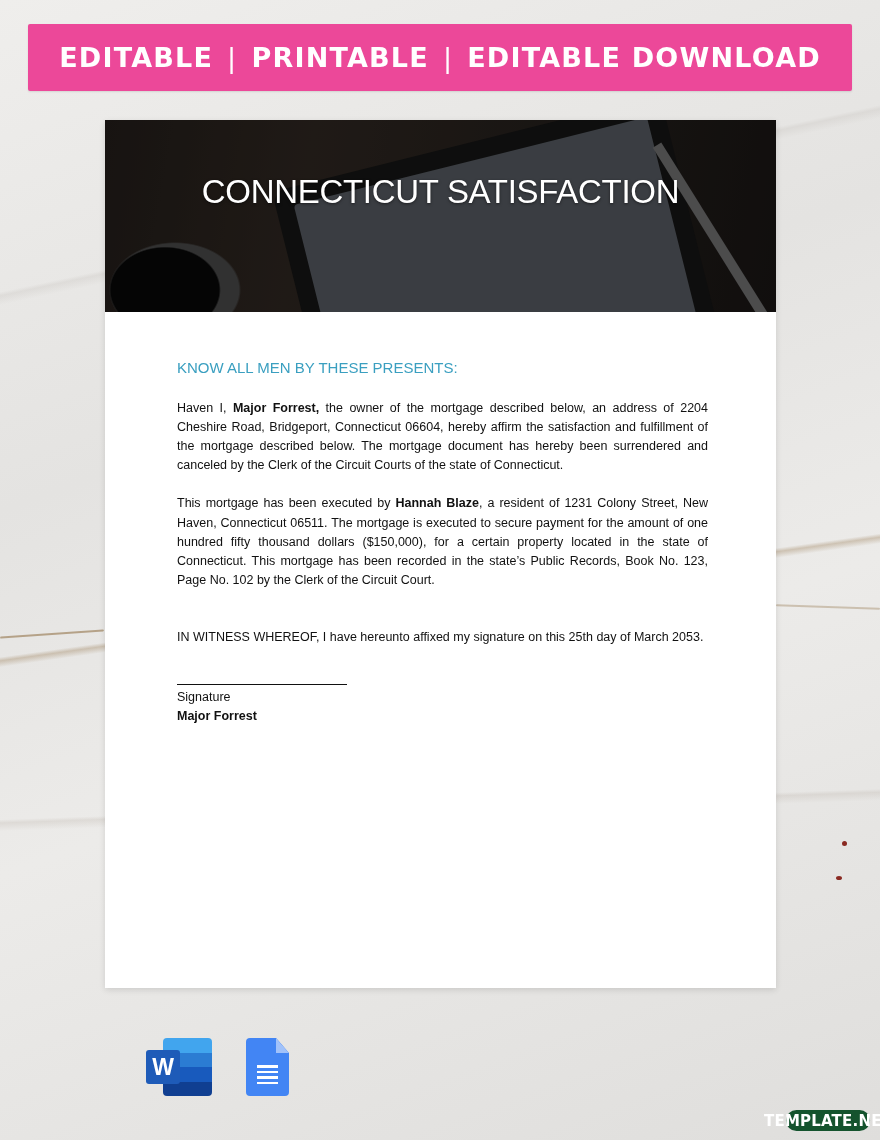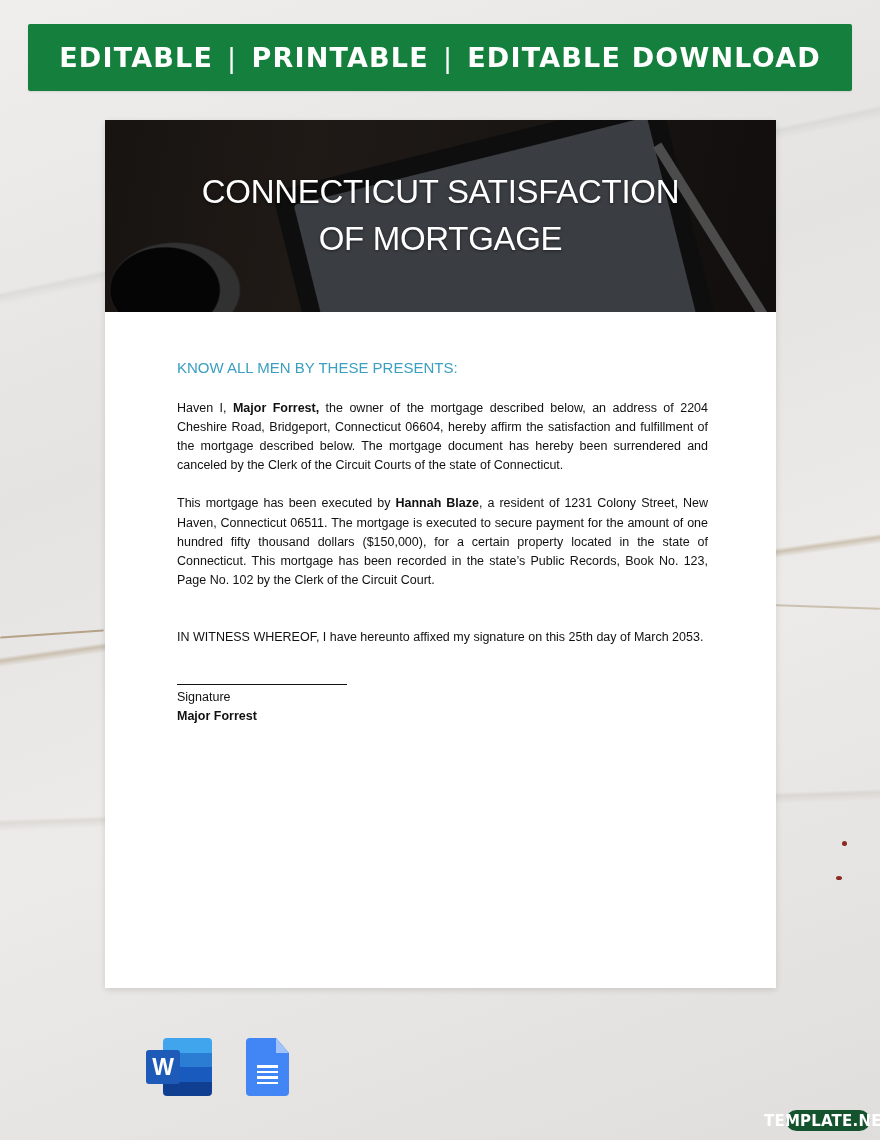--- a/index.html
+++ b/index.html
@@ -12,21 +12,21 @@
       linear-gradient(178deg, transparent 0 70%, rgba(180,170,160,0.25) 70.3%, transparent 71%),
       linear-gradient(168deg, transparent 0 22%, rgba(190,185,180,0.25) 22.3%, transparent 23%),
       linear-gradient(160deg, #efeeec 0%, #e4e3e1 35%, #ecebe9 60%, #dfdedc 100%);
   }
   .vein {
     position: absolute; height: 2px; border-radius: 2px;
     background: rgba(140,105,60,0.55);
   }
   .banner {
     position: absolute; left: 28px; top: 24px; width: 824px; height: 67px;
-    background: #15803d; border-radius: 2px;
+    background: #ec4899; border-radius: 2px;
     display: flex; align-items: center; justify-content: center;
     color: #ffffff; font-weight: bold; font-size: 27px; letter-spacing: 1.2px;
     font-family: "DejaVu Sans", sans-serif;
     box-shadow: 0 1px 2px rgba(0,0,0,0.1);
   }
   .banner .sep { margin: 0 14px; font-weight: normal; }
   .doc {
     position: absolute; left: 105px; top: 120px; width: 671px; height: 868px;
     background: #ffffff;
     box-shadow: 0 2px 6px rgba(0,0,0,0.12);
@@ -116,21 +116,20 @@
 
 <div class="doc">
   <div class="hero">
     <div class="tablet">
         <div class="screen"></div>
       </div>
     <div class="pen"></div>
     <div class="shade"></div>
     <h1>
       <span>CONNECTICUT SATISFACTION</span><br>
-      <span>OF MORTGAGE</span>
     </h1>
   </div>
 
   <div class="body">
     <h2>KNOW ALL MEN BY THESE PRESENTS:</h2>
     <p><span>Haven I, </span><b>Major Forrest,</b><span> the owner of the mortgage described below, an address of 2204 Cheshire Road, Bridgeport, Connecticut 06604, hereby affirm the satisfaction and fulfillment of the mortgage described below. The mortgage document has hereby been surrendered and canceled by the Clerk of the Circuit Courts of the state of Connecticut.</span></p>
     <p><span>This mortgage has been executed by </span><b>Hannah Blaze</b><span>, a resident of 1231 Colony Street, New Haven, Connecticut 06511. The mortgage is executed to secure payment for the amount of one hundred fifty thousand dollars ($150,000), for a certain property located in the state of Connecticut. This mortgage has been recorded in the state’s Public Records, Book No. 123, Page No. 102 by the Clerk of the Circuit Court.</span></p>
     <p class="witness">IN WITNESS WHEREOF, I have hereunto affixed my signature on this 25th day of March 2053.</p>
     <div class="sigline"></div>
     <div class="sig-label">Signature</div>

